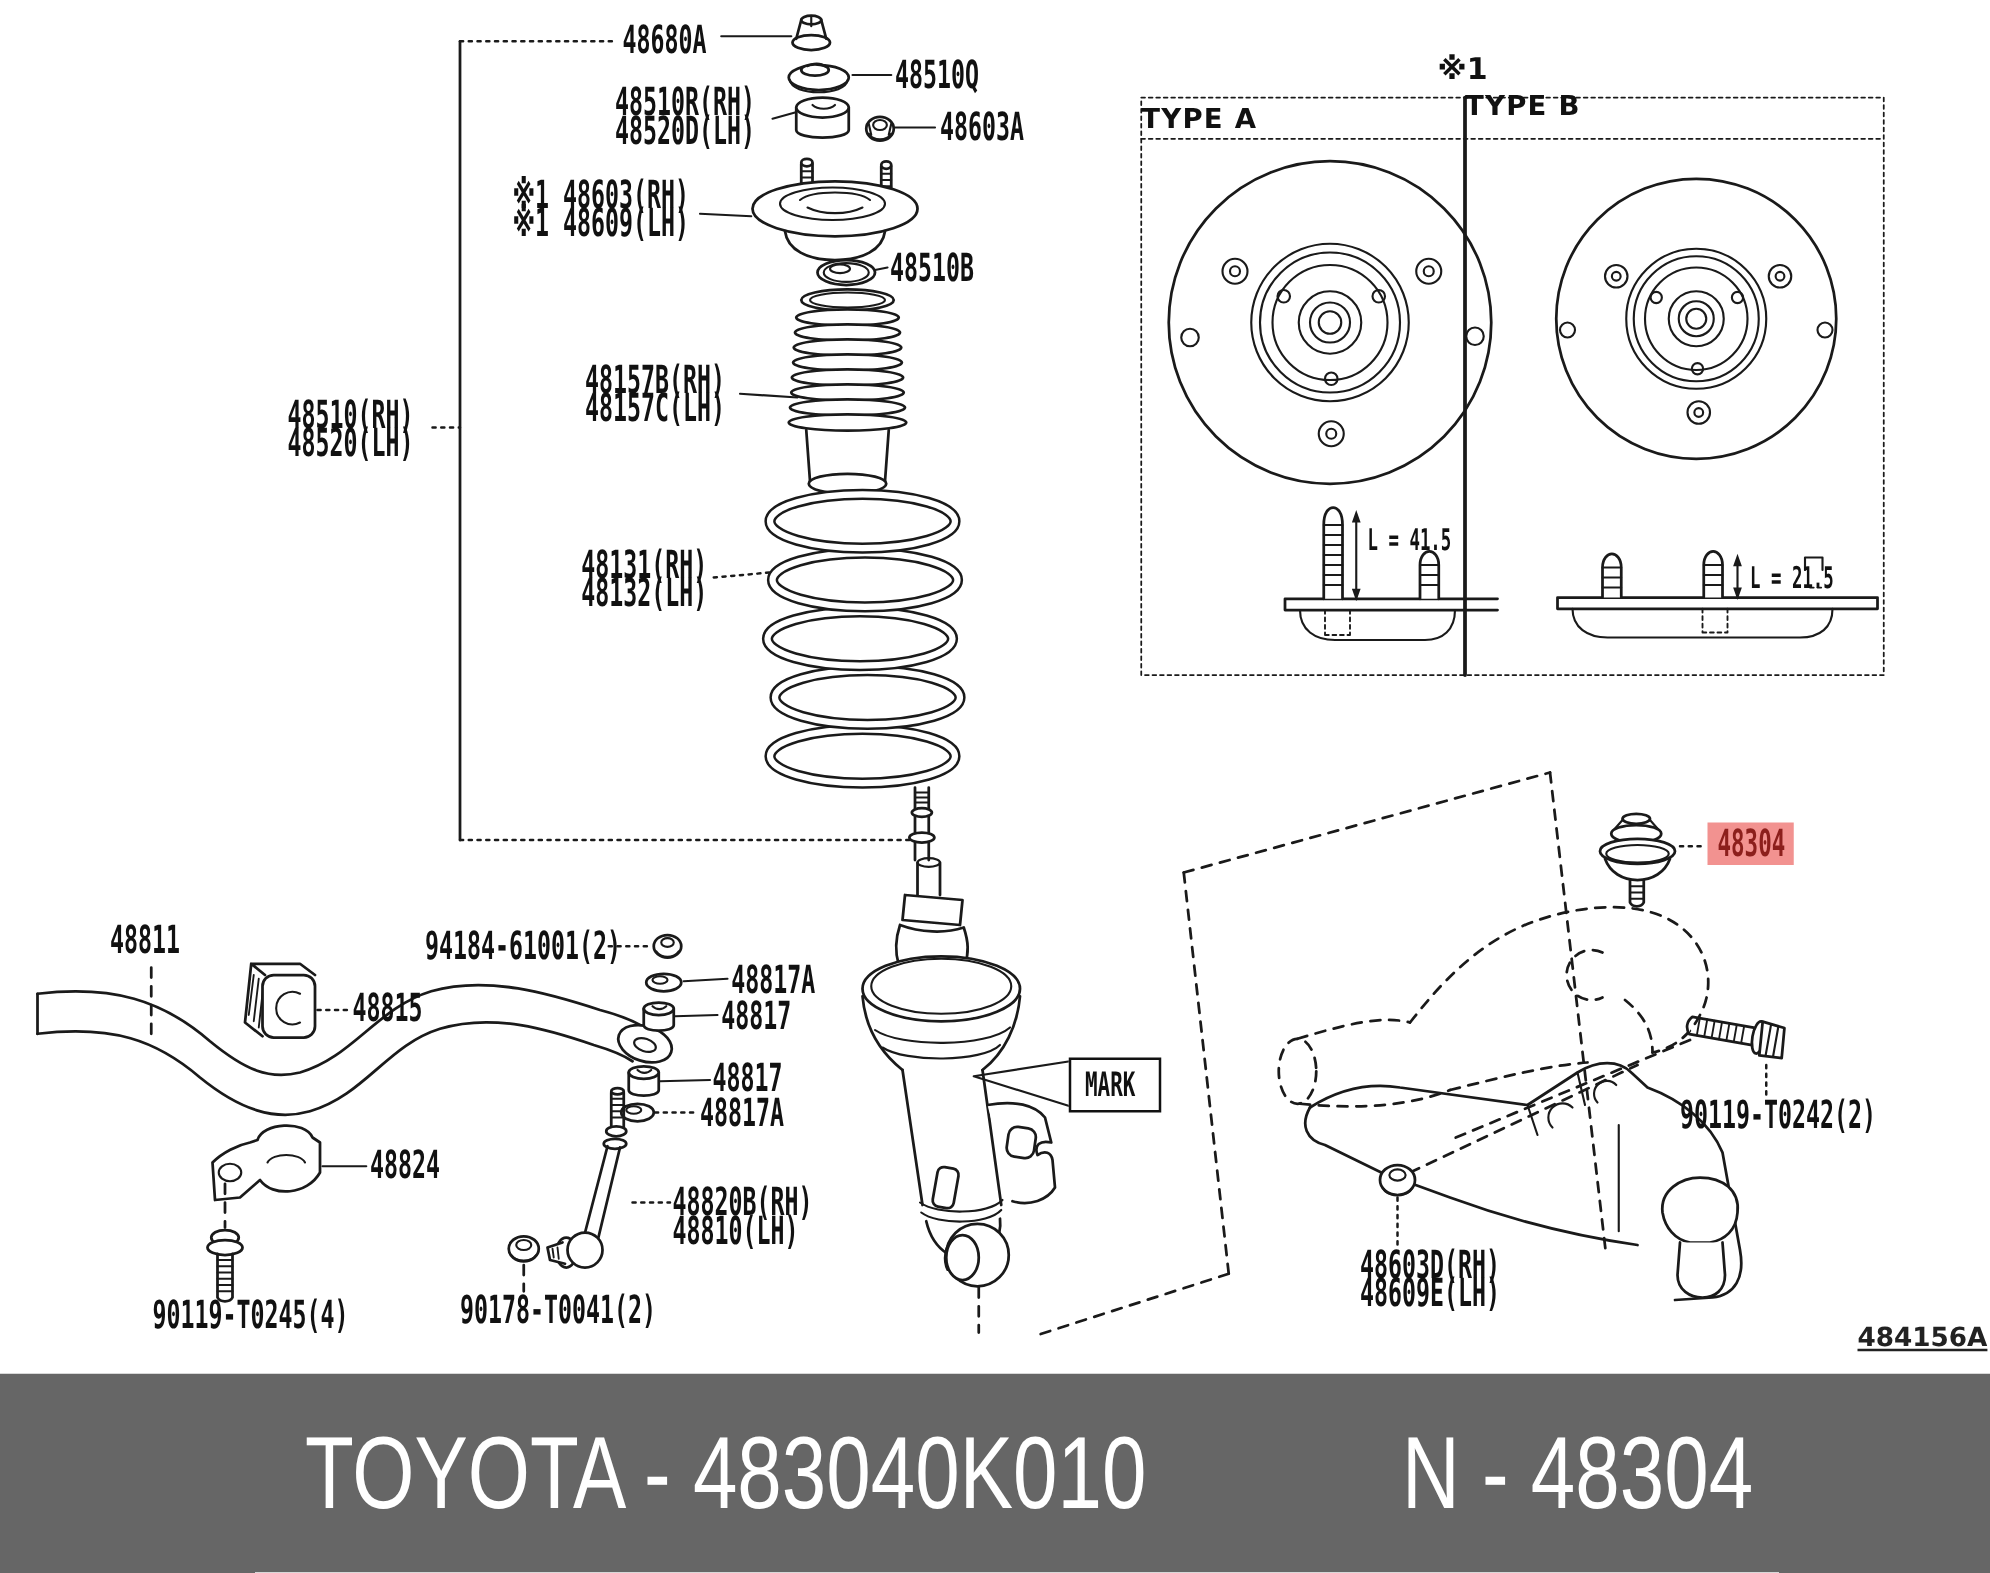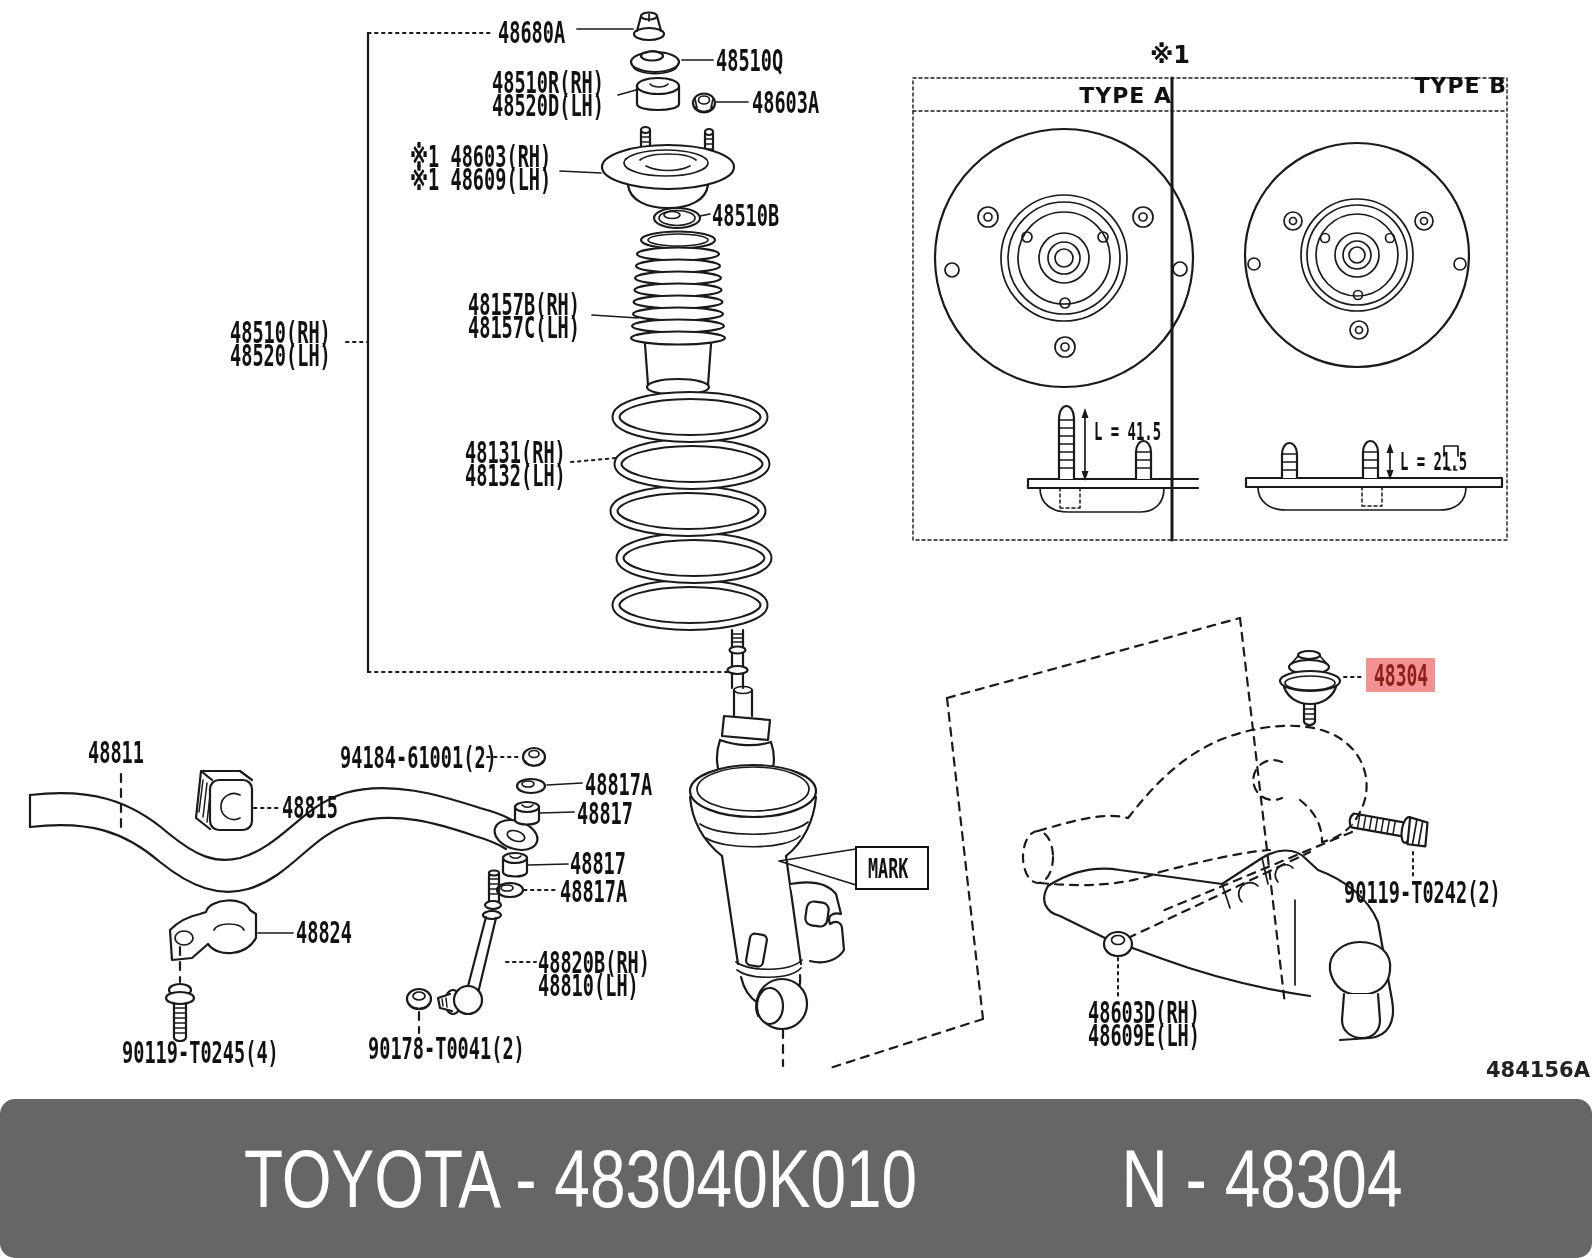--- a/index.html
+++ b/index.html
@@ -21,37 +21,37 @@
   .coil-i{stroke:#fff;stroke-width:5;fill:none;}
   .hatch{stroke-width:1.5;}
   .plabel{position:absolute;color:#111;white-space:nowrap;
           font:700 31px/24px "DejaVu Sans Mono","DejaVu Sans",monospace;
           transform:scaleX(0.6);transform-origin:0 0;}
   .small-label{position:absolute;color:#111;white-space:nowrap;
           font:700 24px/20px "DejaVu Sans Mono","DejaVu Sans",monospace;
           transform:scaleX(0.58);transform-origin:0 0;}
   .note-label{position:absolute;color:#111;white-space:nowrap;
           font:700 24px/22px "DejaVu Sans","DejaVu Sans Mono",sans-serif;}
-  .type-title{position:absolute;color:#111;text-align:right;
+  .type-title{position:absolute;color:#111;text-align:left;
           font:700 22px/26px "DejaVu Sans",sans-serif;letter-spacing:1px;}
   .mark-box{position:absolute;left:855px;top:846px;width:74px;height:44px;
           border:2.5px solid #111;background:#fff;box-sizing:border-box;}
   .mark-text{position:absolute;left:868px;top:856px;color:#111;
           font:700 27px/26px "DejaVu Sans Mono",monospace;
           transform:scaleX(0.62);transform-origin:0 0;}
   .hl-box{position:absolute;left:1366px;top:658px;width:69px;height:34px;
           background:var(--highlight-bg);}
   .hl-text{position:absolute;left:1374px;top:663px;color:var(--highlight-fg);
           font:700 30px/26px "DejaVu Sans Mono",monospace;
           transform:scaleX(0.6);transform-origin:0 0;}
   .ref-code{position:absolute;left:1486px;top:1058px;color:#222;
-          font:600 21px/24px "DejaVu Sans",sans-serif;}
+          font:600 21px/24px "DejaVu Sans",sans-serif;text-decoration:underline;}
   .banner{position:absolute;left:0;top:1099px;width:1592px;height:159px;
           background:var(--banner-bg);display:flex;align-items:center;
-          justify-content:center;gap:70px;border-radius:15px;}
+          justify-content:center;gap:70px;}
   .banner span{color:var(--banner-fg);font:400 82px/90px "Liberation Sans",sans-serif;
           transform:scaleX(0.78);transform-origin:center;white-space:nowrap;}
 </style>
 </head>
 <body>
 
 <div class="diagram">
 
 <svg width="1592" height="1099" viewBox="0 0 1592 1099">
 

